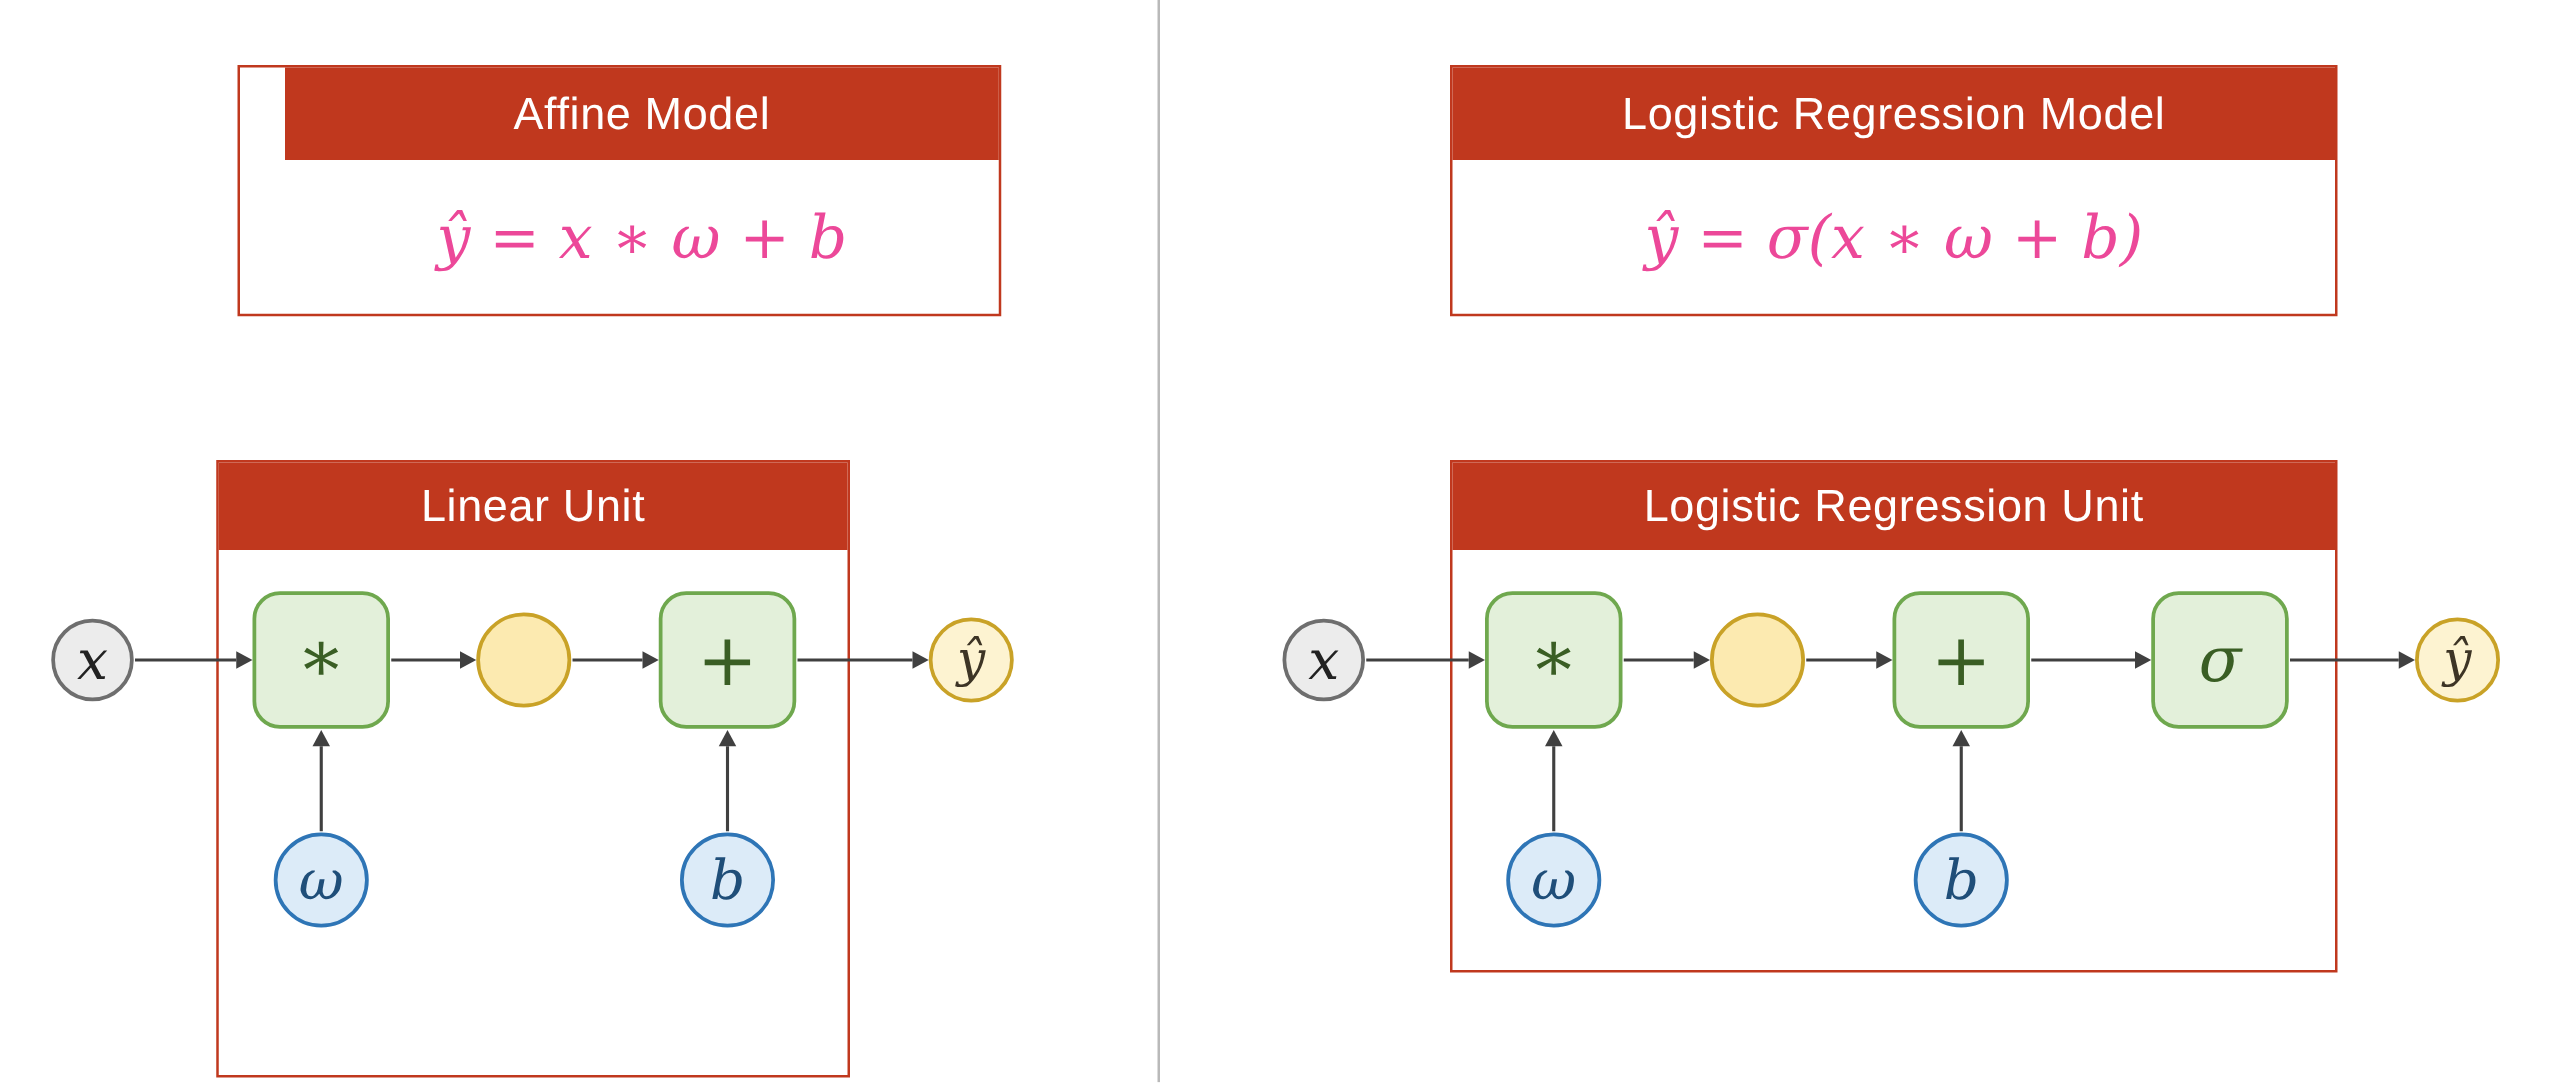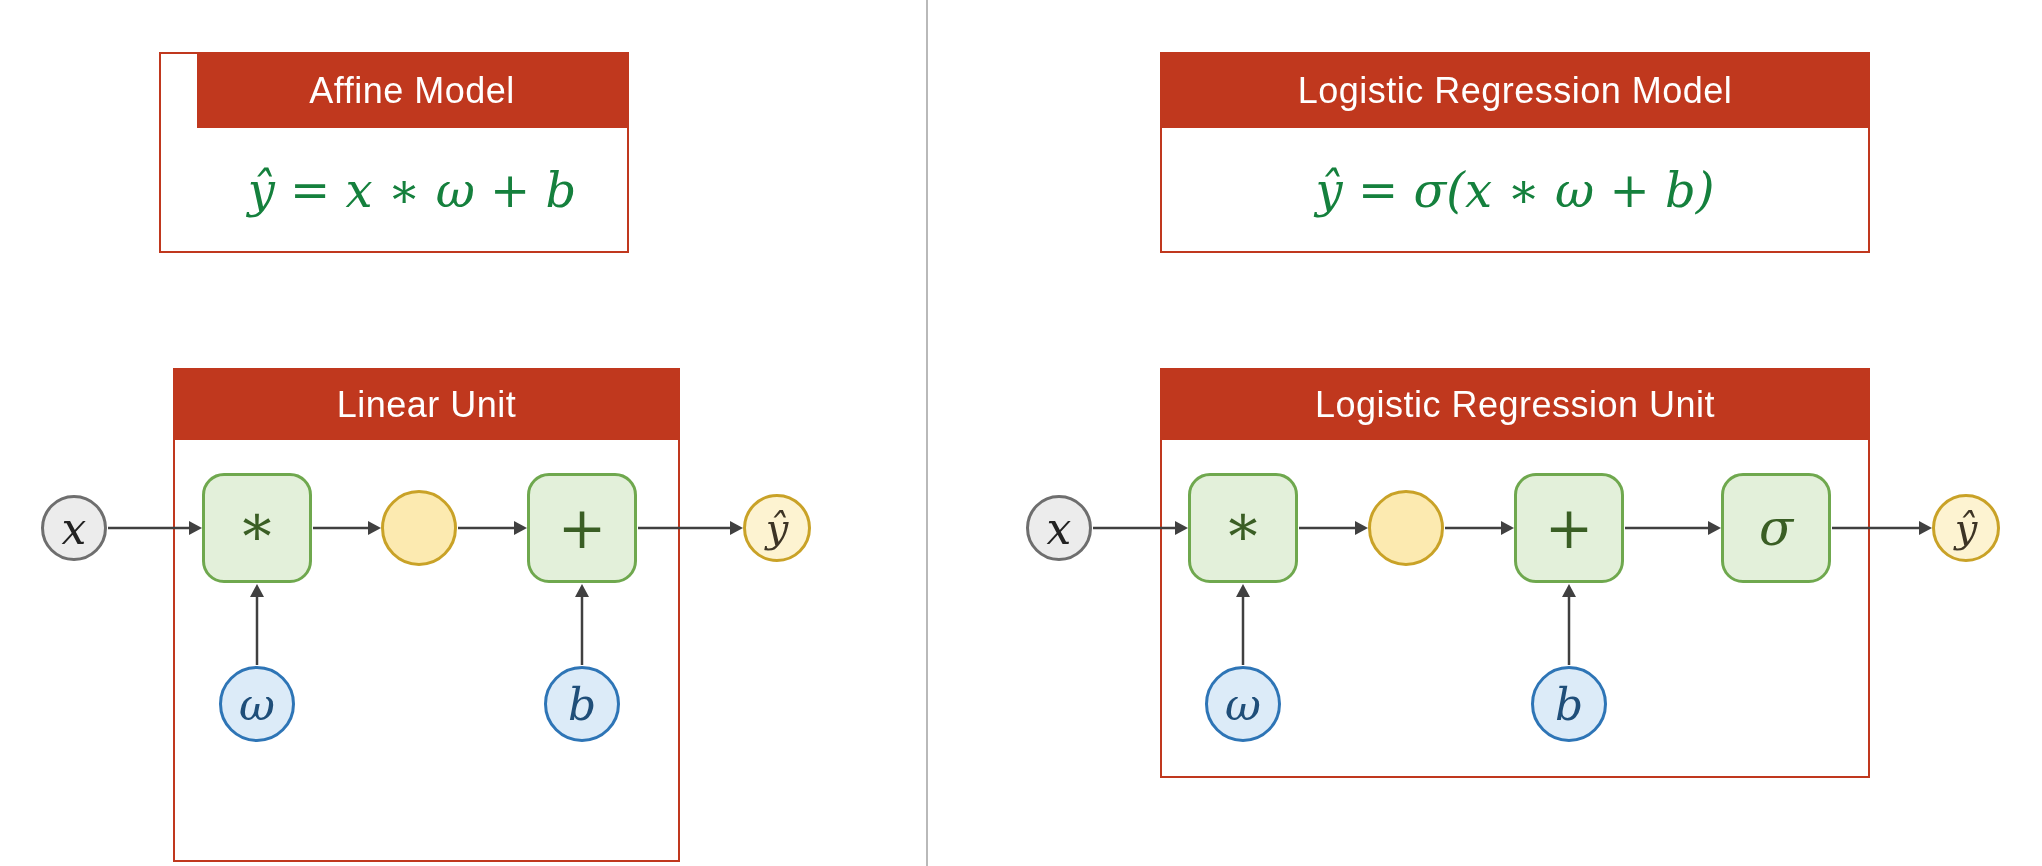--- a/index.html
+++ b/index.html
@@ -40,23 +40,23 @@
   .box-body {
     flex: 1;
     display: flex;
     align-items: center;
     justify-content: center;
   }
   .formula {
     font-family: "DejaVu Serif", serif;
     font-style: italic;
     font-size: 48px;
-    color: #15803d;
-  }
-  .left-model { left: 159px; top: 52px;  width: 470px; height: 201px; padding-left: 36px; }
+    color: #ec4899;
+  }
+  .left-model { left: 190px; top: 52px;  width: 611px; height: 201px; padding-left: 36px; }
   .left-unit  { left: 173px; top: 368px; width: 507px; height: 494px; }
   .right-model{ left: 1160px; top: 52px; width: 710px; height: 201px; }
   .right-unit { left: 1160px; top: 368px; width: 710px; height: 410px; }
 
   
   .node {
     position: absolute;
     box-sizing: border-box;
     display: flex;
     align-items: center;

